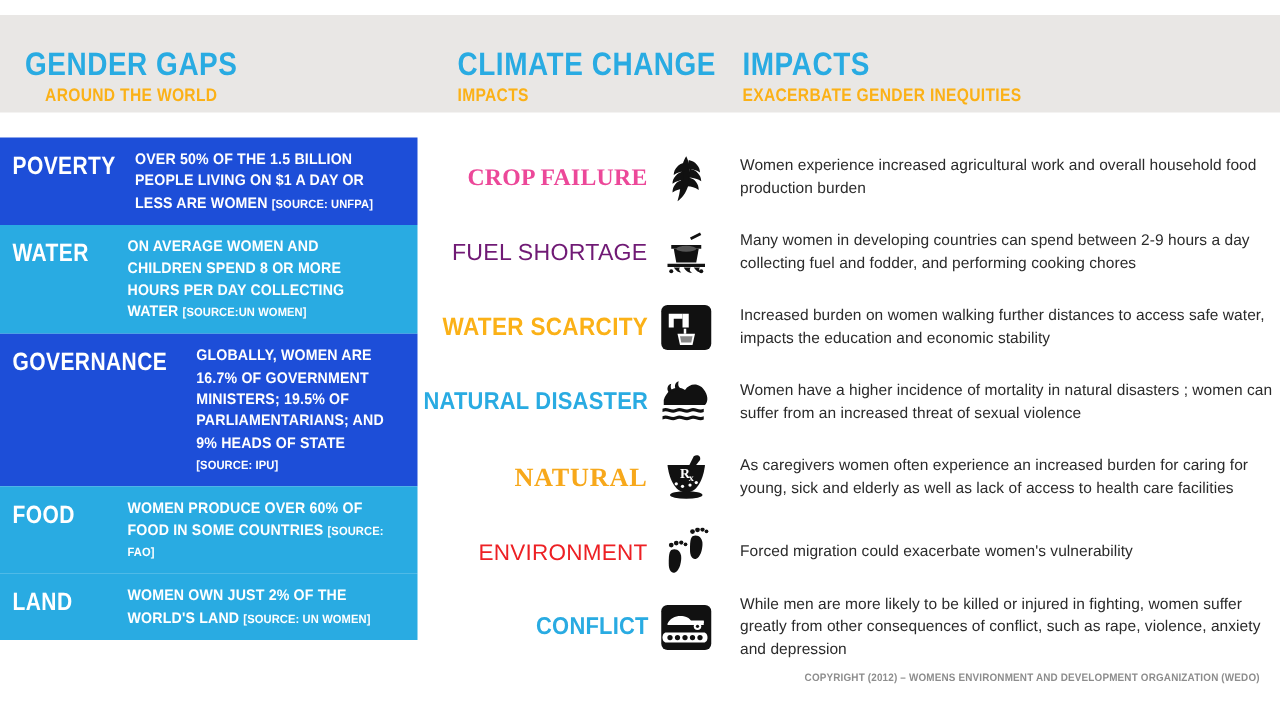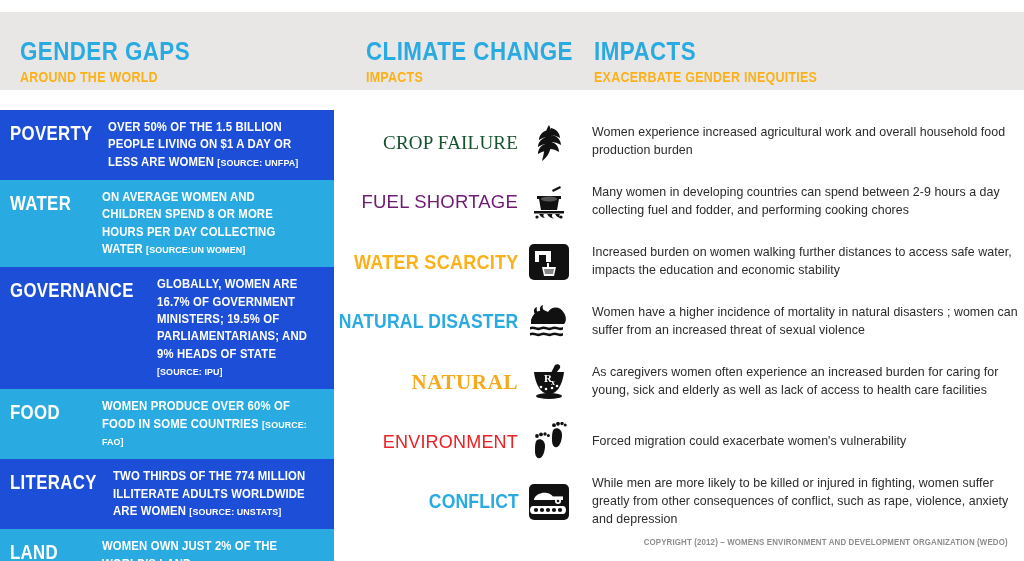--- a/index.html
+++ b/index.html
@@ -49,21 +49,21 @@
     letter-spacing: 0.3px;
     color: #fbb117;
     text-transform: uppercase;
     transform: scaleX(0.86);
     transform-origin: left center;
     white-space: nowrap;
     margin-top: 5px;
     line-height: 1.05;
   }
 
-  #hdr-gender  { left: 20px;  top: 26px; }
+  #hdr-gender  { left: 20px;  top: 26px; text-align: center; }
   #hdr-climate { left: 366px; top: 26px; }
   #hdr-impacts { left: 594px; top: 26px; }
 
   
   .gaps-col {
     position: absolute;
     left: 0;
     top: 110px;
     width: 334px;
   }
@@ -123,23 +123,23 @@
   }
   .impact-label {
     text-align: right;
     white-space: nowrap;
     padding-right: 8px;
     line-height: 1;
   }
   
   .lbl-serif-red {
     font-family: "Liberation Serif", serif;
-    font-weight: normal;
+    font-weight: bold;
     font-size: 19px;
-    color: #14532d;
+    color: #ec4899;
     letter-spacing: 0.2px;
   }
   .lbl-sans-blue {
     font-family: "Liberation Sans", sans-serif;
     font-size: 18.5px;
     color: #701a75;
     letter-spacing: 0.2px;
   }
   .lbl-cond-amber {
     font-family: "Liberation Sans Narrow", "Liberation Sans", sans-serif;
@@ -251,24 +251,20 @@
         <div class="gap-label">WATER</div>
         <div class="gap-body"><span>ON AVERAGE WOMEN AND CHILDREN SPEND 8 OR MORE HOURS PER DAY COLLECTING WATER </span><span class="gap-src">[SOURCE:UN WOMEN]</span></div>
       </div>
       <div class="gap-row amber">
         <div class="gap-label">GOVERNANCE</div>
         <div class="gap-body"><span>GLOBALLY, WOMEN ARE 16.7% OF GOVERNMENT MINISTERS; 19.5% OF PARLIAMENTARIANS; AND 9% HEADS OF STATE </span><span class="gap-src">[SOURCE: IPU]</span></div>
       </div>
       <div class="gap-row cyan">
         <div class="gap-label">FOOD</div>
         <div class="gap-body"><span>WOMEN PRODUCE OVER 60% OF FOOD IN SOME COUNTRIES </span><span class="gap-src">[SOURCE: FAO]</span></div>
-      </div>
-      <div class="gap-row amber">
-        <div class="gap-label">LITERACY</div>
-        <div class="gap-body"><span>TWO THIRDS OF THE 774 MILLION ILLITERATE ADULTS WORLDWIDE ARE WOMEN </span><span class="gap-src">[SOURCE: UNSTATS]</span></div>
       </div>
       <div class="gap-row cyan">
         <div class="gap-label">LAND</div>
         <div class="gap-body"><span>WOMEN OWN JUST 2% OF THE WORLD'S LAND </span><span class="gap-src">[SOURCE: UN WOMEN]</span></div>
       </div>
     </div>
 
   <div class="impacts-col" id="impacts-col">
       <div class="impact-item">
         <div class="impact-label lbl-serif-red">CROP FAILURE</div>

